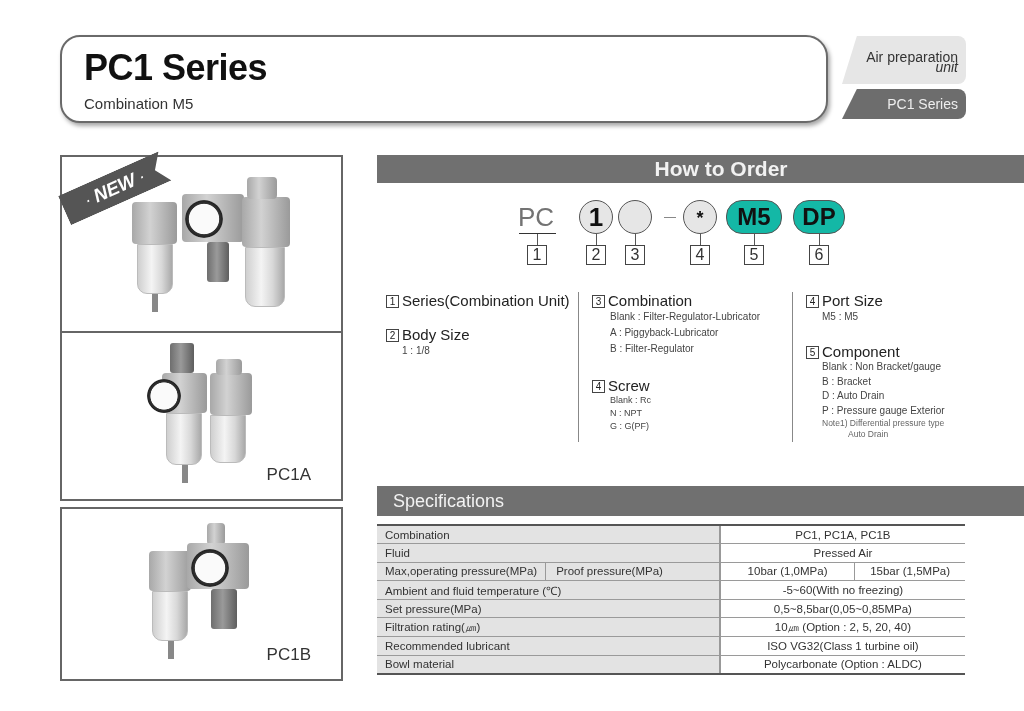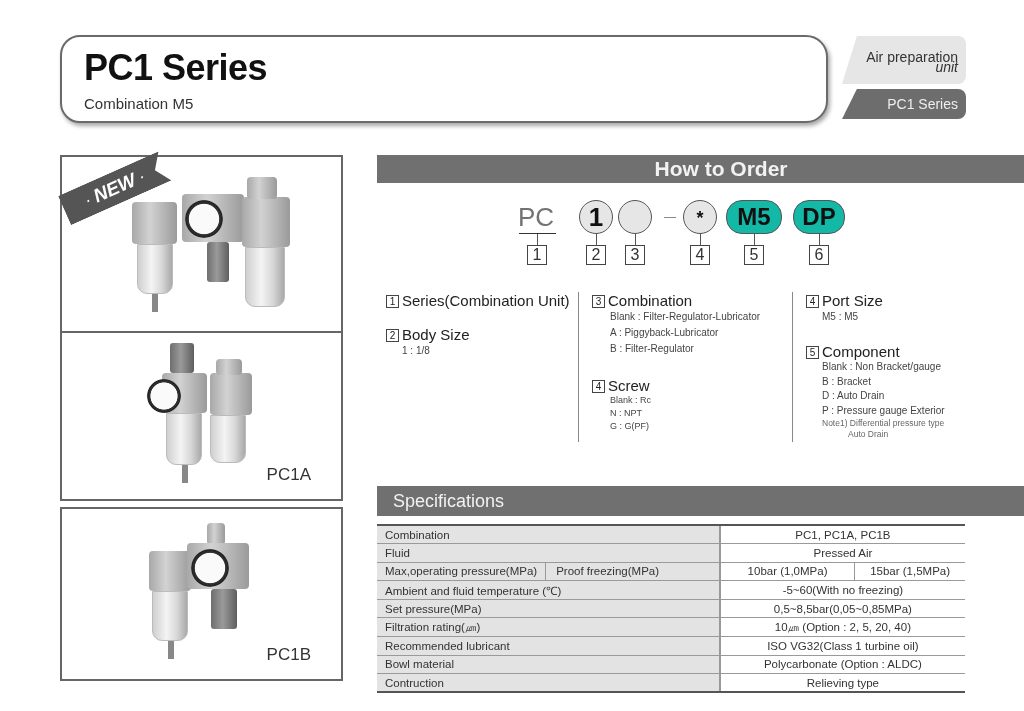--- a/index.html
+++ b/index.html
@@ -219,21 +219,21 @@
       <tr>
     <td class="k" colspan="2">Combination</td>
     <td class="v" colspan="2">PC1, PC1A, PC1B</td>
   </tr>
   <tr>
     <td class="k" colspan="2">Fluid</td>
     <td class="v" colspan="2">Pressed Air</td>
   </tr>
   <tr>
     <td class="ksplit">Max,operating pressure(MPa)</td>
-    <td class="k2" style="padding-left:10px;">Proof freezing(MPa)</td>
+    <td class="k2" style="padding-left:10px;">Proof pressure(MPa)</td>
     <td class="v" style="width:135px;">10bar (1,0MPa)</td>
     <td class="v2">15bar (1,5MPa)</td>
   </tr>
   <tr>
     <td class="k" colspan="2">Ambient and fluid temperature (℃)</td>
     <td class="v" colspan="2">-5~60(With no freezing)</td>
   </tr>
   <tr>
     <td class="k" colspan="2">Set pressure(MPa)</td>
     <td class="v" colspan="2">0,5~8,5bar(0,05~0,85MPa)</td>
@@ -243,18 +243,14 @@
     <td class="v" colspan="2">10㎛ (Option : 2, 5, 20, 40)</td>
   </tr>
   <tr>
     <td class="k" colspan="2">Recommended lubricant</td>
     <td class="v" colspan="2">ISO VG32(Class 1 turbine oil)</td>
   </tr>
   <tr>
     <td class="k" colspan="2">Bowl material</td>
     <td class="v" colspan="2">Polycarbonate (Option : ALDC)</td>
   </tr>
-  <tr>
-    <td class="k" colspan="2">Contruction</td>
-    <td class="v" colspan="2">Relieving type</td>
-  </tr>
 </tbody>
   </table>
 
 </body></html>

